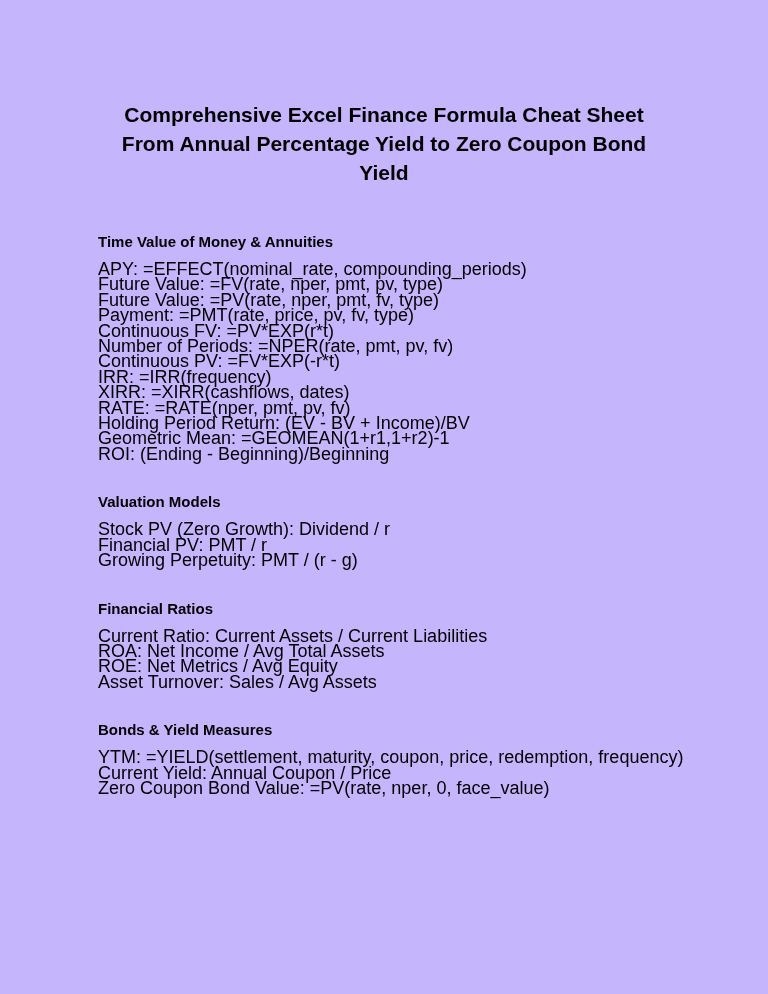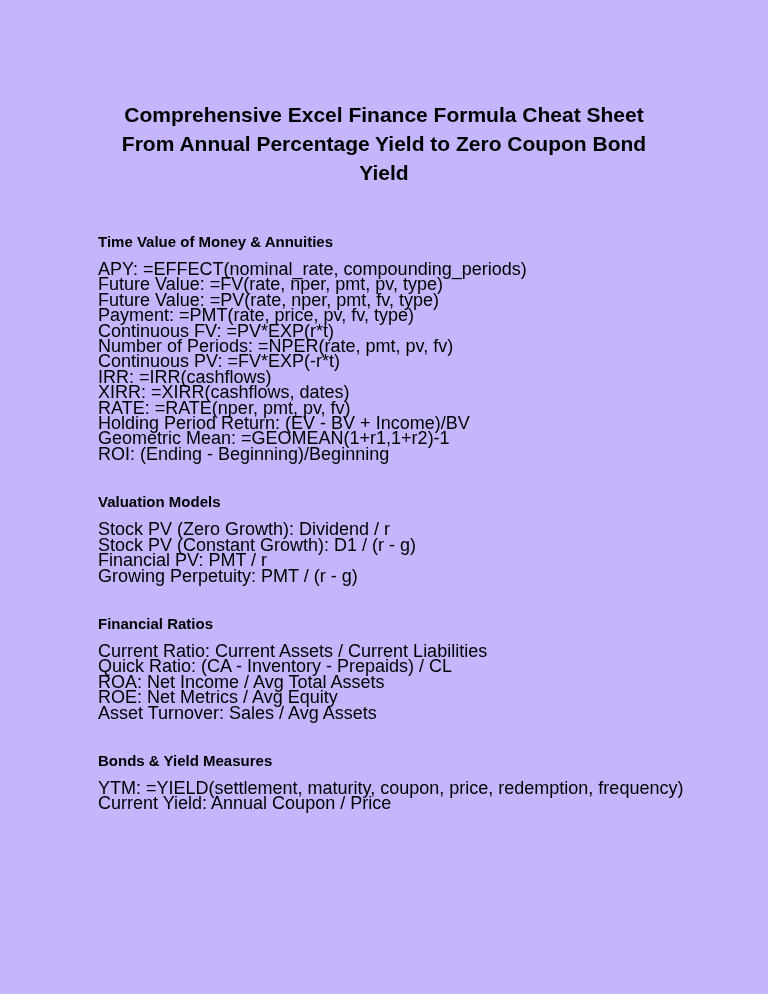--- a/index.html
+++ b/index.html
@@ -61,51 +61,50 @@
           <div class="formula-line">Future Value: =PV(rate, nper, pmt, fv, type)</div>
           <div class="formula-line">Payment: =PMT(rate, price, pv, fv, type)</div>
           <div class="formula-line">Continuous FV: =PV*EXP(r*t)</div>
           <div class="formula-line">Number of Periods: =NPER(rate, pmt, pv, fv)</div>
           <div class="formula-line">Continuous PV: =FV*EXP(-r*t)</div>
         </div>
   </div>
 
   <div class="section">
     <div class="section-lines">
-          <div class="formula-line">IRR: =IRR(cashflows)</div>
+          <div class="formula-line">IRR: =IRR(frequency)</div>
           <div class="formula-line">XIRR: =XIRR(cashflows, dates)</div>
           <div class="formula-line">RATE: =RATE(nper, pmt, pv, fv)</div>
           <div class="formula-line">Holding Period Return: (EV - BV + Income)/BV</div>
           <div class="formula-line">Geometric Mean: =GEOMEAN(1+r1,1+r2)-1</div>
           <div class="formula-line">ROI: (Ending - Beginning)/Beginning</div>
         </div>
   </div>
 
   <div class="section">
     <h2 class="section-heading">Valuation Models</h2>
     <div class="section-lines">
           <div class="formula-line">Stock PV (Zero Growth): Dividend / r</div>
-          <div class="formula-line">Stock PV (Constant Growth): D1 / (r - g)</div>
           <div class="formula-line">Financial PV: PMT / r</div>
           <div class="formula-line">Growing Perpetuity: PMT / (r - g)</div>
         </div>
   </div>
 
   <div class="section">
     <h2 class="section-heading">Financial Ratios</h2>
     <div class="section-lines">
           <div class="formula-line">Current Ratio: Current Assets / Current Liabilities</div>
-          <div class="formula-line">Quick Ratio: (CA - Inventory - Prepaids) / CL</div>
           <div class="formula-line">ROA: Net Income / Avg Total Assets</div>
           <div class="formula-line">ROE: Net Metrics / Avg Equity</div>
           <div class="formula-line">Asset Turnover: Sales / Avg Assets</div>
         </div>
   </div>
 
   <div class="section">
     <h2 class="section-heading">Bonds &amp; Yield Measures</h2>
     <div class="section-lines">
           <div class="formula-line">YTM: =YIELD(settlement, maturity, coupon, price, redemption, frequency)</div>
           <div class="formula-line">Current Yield: Annual Coupon / Price</div>
+          <div class="formula-line">Zero Coupon Bond Value: =PV(rate, nper, 0, face_value)</div>
         </div>
   </div>
 </div>
 </div>
 
 </body></html>

